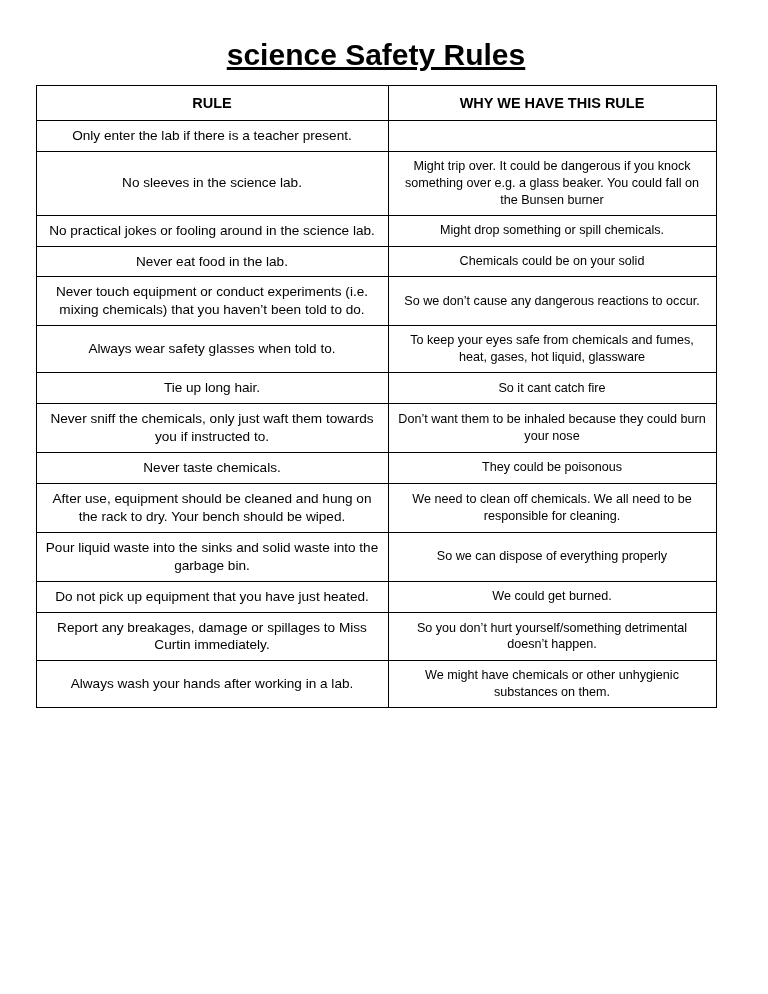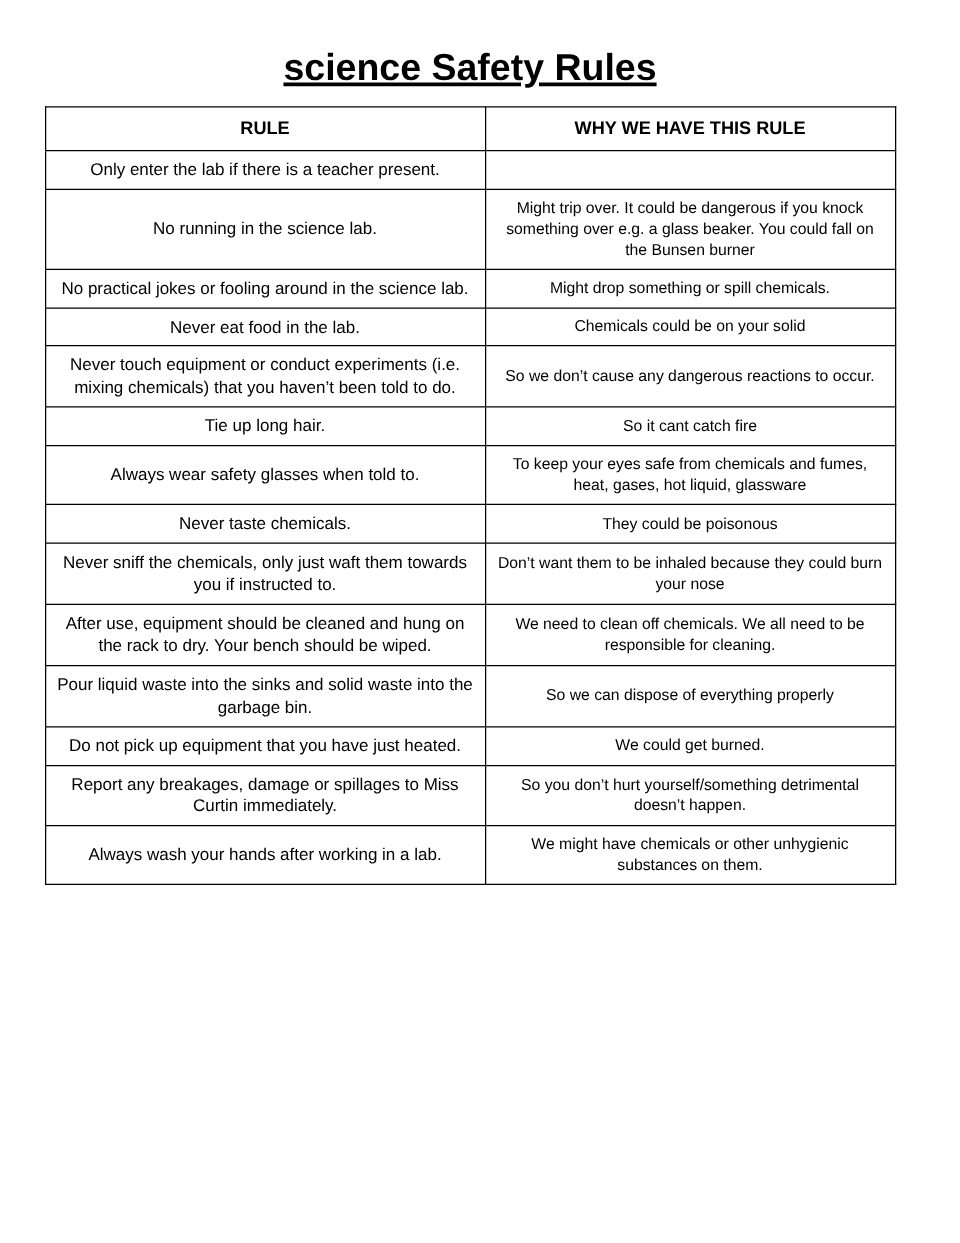--- a/index.html
+++ b/index.html
@@ -80,50 +80,50 @@
         <th>RULE</th>
         <th>WHY WE HAVE THIS RULE</th>
       </tr>
     </thead>
     <tbody>
         <tr>
           <td class="rule-cell">Only enter the lab if there is a teacher present.</td>
           <td class="why-cell empty-cell"></td>
         </tr>
         <tr>
-          <td class="rule-cell">No running in the science lab.</td>
+          <td class="rule-cell">No sleeves in the science lab.</td>
           <td class="why-cell">Might trip over. It could be dangerous if you knock something over e.g. a glass beaker. You could fall on the Bunsen burner</td>
         </tr>
         <tr>
           <td class="rule-cell">No practical jokes or fooling around in the science lab.</td>
           <td class="why-cell">Might drop something or spill chemicals.</td>
         </tr>
         <tr>
           <td class="rule-cell">Never eat food in the lab.</td>
           <td class="why-cell">Chemicals could be on your solid</td>
         </tr>
         <tr>
           <td class="rule-cell">Never touch equipment or conduct experiments (i.e. mixing chemicals) that you haven’t been told to do.</td>
           <td class="why-cell">So we don’t cause any dangerous reactions to occur.</td>
         </tr>
         <tr>
+          <td class="rule-cell">Always wear safety glasses when told to.</td>
+          <td class="why-cell">To keep your eyes safe from chemicals and fumes, heat, gases, hot liquid, glassware</td>
+        </tr>
+        <tr>
           <td class="rule-cell">Tie up long hair.</td>
           <td class="why-cell">So it cant catch fire</td>
         </tr>
         <tr>
-          <td class="rule-cell">Always wear safety glasses when told to.</td>
-          <td class="why-cell">To keep your eyes safe from chemicals and fumes, heat, gases, hot liquid, glassware</td>
+          <td class="rule-cell">Never sniff the chemicals, only just waft them towards you if instructed to.</td>
+          <td class="why-cell">Don’t want them to be inhaled because they could burn your nose</td>
         </tr>
         <tr>
           <td class="rule-cell">Never taste chemicals.</td>
           <td class="why-cell">They could be poisonous</td>
-        </tr>
-        <tr>
-          <td class="rule-cell">Never sniff the chemicals, only just waft them towards you if instructed to.</td>
-          <td class="why-cell">Don’t want them to be inhaled because they could burn your nose</td>
         </tr>
         <tr>
           <td class="rule-cell">After use, equipment should be cleaned and hung on the rack to dry. Your bench should be wiped.</td>
           <td class="why-cell">We need to clean off chemicals. We all need to be responsible for cleaning.</td>
         </tr>
         <tr>
           <td class="rule-cell">Pour liquid waste into the sinks and solid waste into the garbage bin.</td>
           <td class="why-cell">So we can dispose of everything properly</td>
         </tr>
         <tr>

